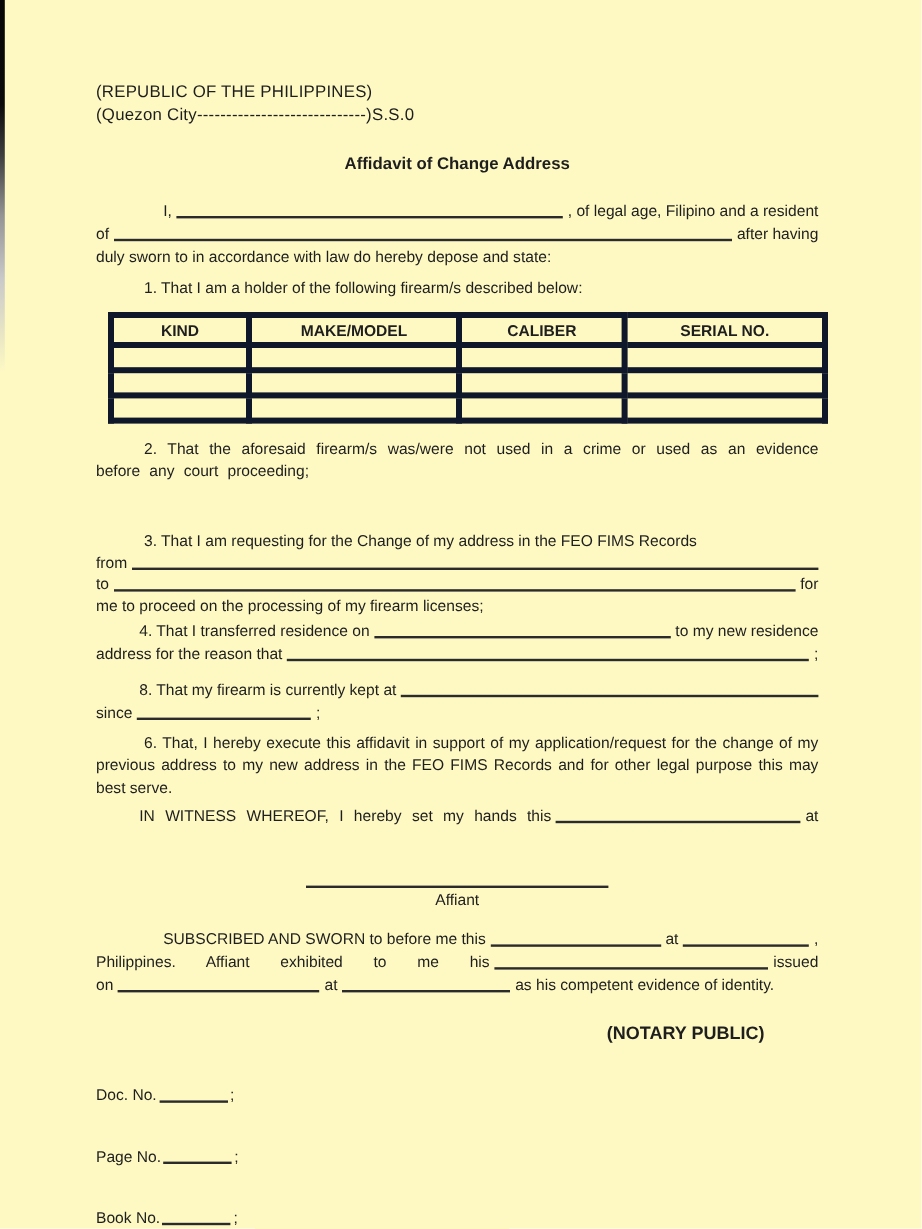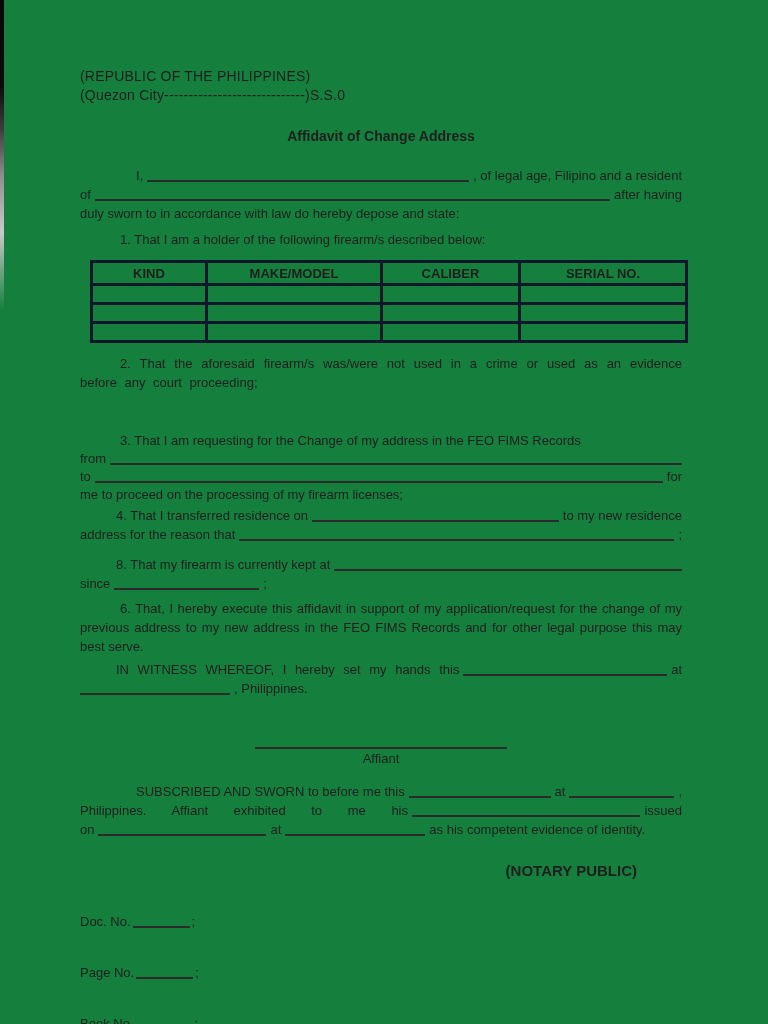--- a/index.html
+++ b/index.html
@@ -1,19 +1,19 @@
 <!DOCTYPE html>
 <html><head>
 <meta charset="utf-8">
 <style>
   html, body { margin: 0; padding: 0; background: #ffffff; }
   .page {
     position: relative;
     width: 768px; height: 1024px;
-    background: #15803d;
+    background: #fef9c3;
     font-family: "Liberation Sans", "DejaVu Sans", sans-serif;
     font-size: 13px; line-height: 19px;
     color: #1e1e1e;
     overflow: hidden;
   }
   .edge-artifact {
     position: absolute; left: 0; top: 0; width: 4px; height: 310px;
     background: linear-gradient(to bottom, #070707 0%, #0b0b0b 28%, #3f3f3f 42%, #949494 58%, #c9c9c9 75%, rgba(255,255,255,0) 100%);
   }
   .content { padding: 67px 86px 0 80px; }
@@ -44,21 +44,21 @@
   .mt4 { margin-top: 4px; }
   .mt2 { margin-top: 2px; }
   .mt14 { margin-top: 14px; }
   .lh18 { line-height: 18px; }
   table.firearms {
     margin: 11px 0 0 10px;
     border-collapse: collapse;
     table-layout: fixed;
     width: 595px;
   }
-  table.firearms th, table.firearms td { border: 3px solid #0f172a; padding: 0; }
+  table.firearms th, table.firearms td { border: 5px solid #0f172a; padding: 0; }
   table.firearms th { height: 20px; font-size: 13px; font-weight: bold; text-align: center; }
   table.firearms td { height: 16px; }
   .affiant-line { width: 252px; margin: 48px auto 0 auto; border-bottom: 2px solid #2b2b2b; height: 1px; }
   .affiant-label { text-align: center; }
   .notary { margin-top: 22px; text-align: right; padding-right: 45px; font-weight: bold; font-size: 15px; }
   .footer { margin-top: 13px; }
   .footer .fl { gap: 2px; margin-top: 32px; }
   .stars { letter-spacing: 1px; }
 </style>
 </head>
@@ -173,24 +173,20 @@
 
     <div class="just mt6">6. That, I hereby execute this affidavit in support of my application/request for the change of my previous address to my new address in the FEO FIMS Records and for other legal purpose this may best serve.</div>
 
     <div class="mt4">
       <div class="fl">
         <span class="ind36"></span>
         <span class="ws5">IN WITNESS WHEREOF, I hereby set my hands this</span>
         <span class="blank grow"></span>
         <span>at</span>
       </div>
-      <div class="fl">
-        <span class="blank w150"></span>
-        <span>, Philippines.</span>
-      </div>
     </div>
 
     <div>
       <div class="affiant-line"></div>
       <div class="affiant-label">Affiant</div>
     </div>
 
     <div class="mt14">
       <div class="fl">
         <span class="ind52"></span>

